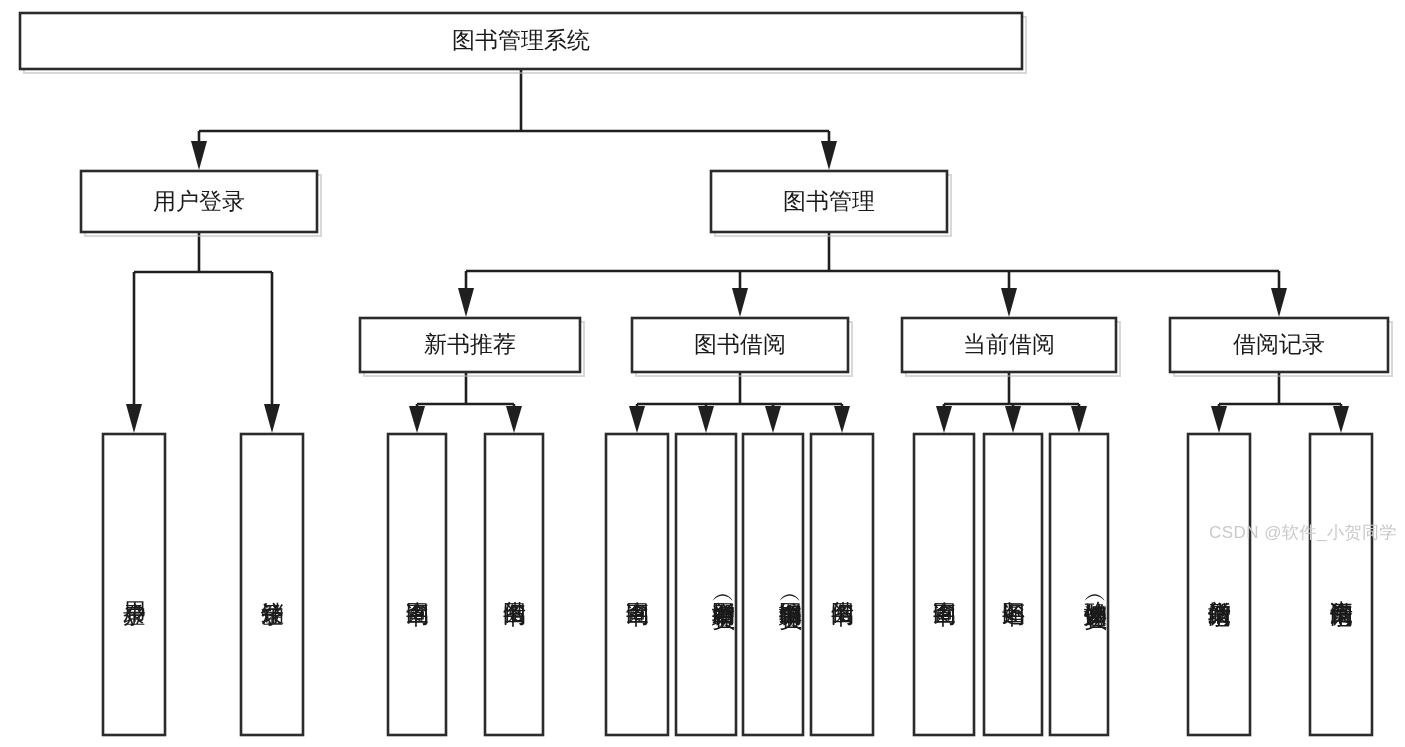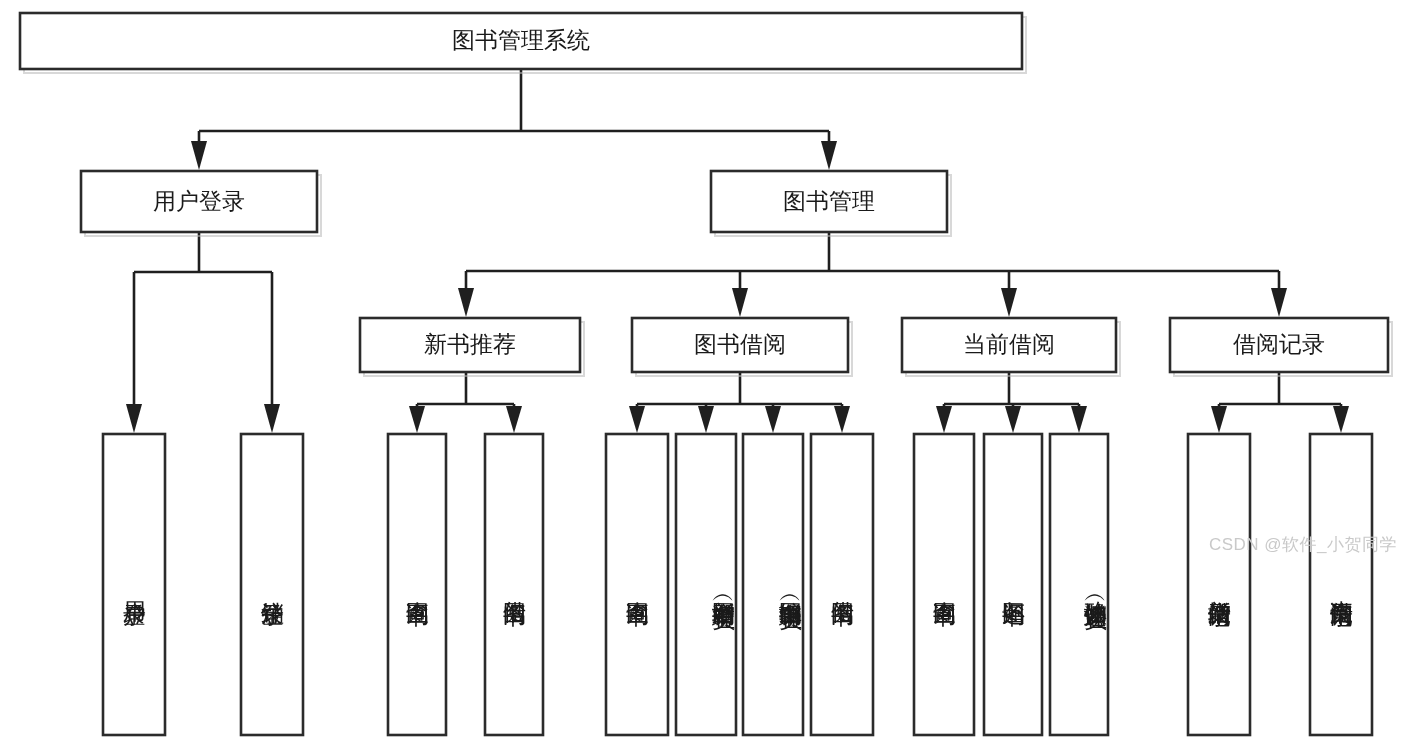--- a/index.html
+++ b/index.html
@@ -66,21 +66,21 @@
     letter-spacing: 1px;
     white-space: nowrap;
     display: flex;
     align-items: center;
     justify-content: center;
     pointer-events: none;
   }
   .watermark {
     position: absolute;
     right: 8px;
-    bottom: 4px;
+    bottom: 16px;
     font-family: "Liberation Sans", "DejaVu Sans", sans-serif;
     font-size: 17px;
     color: #c9c9c9;
     letter-spacing: 0.5px;
     user-select: none;
   }
 </style>
 </head>
 <body>
 

